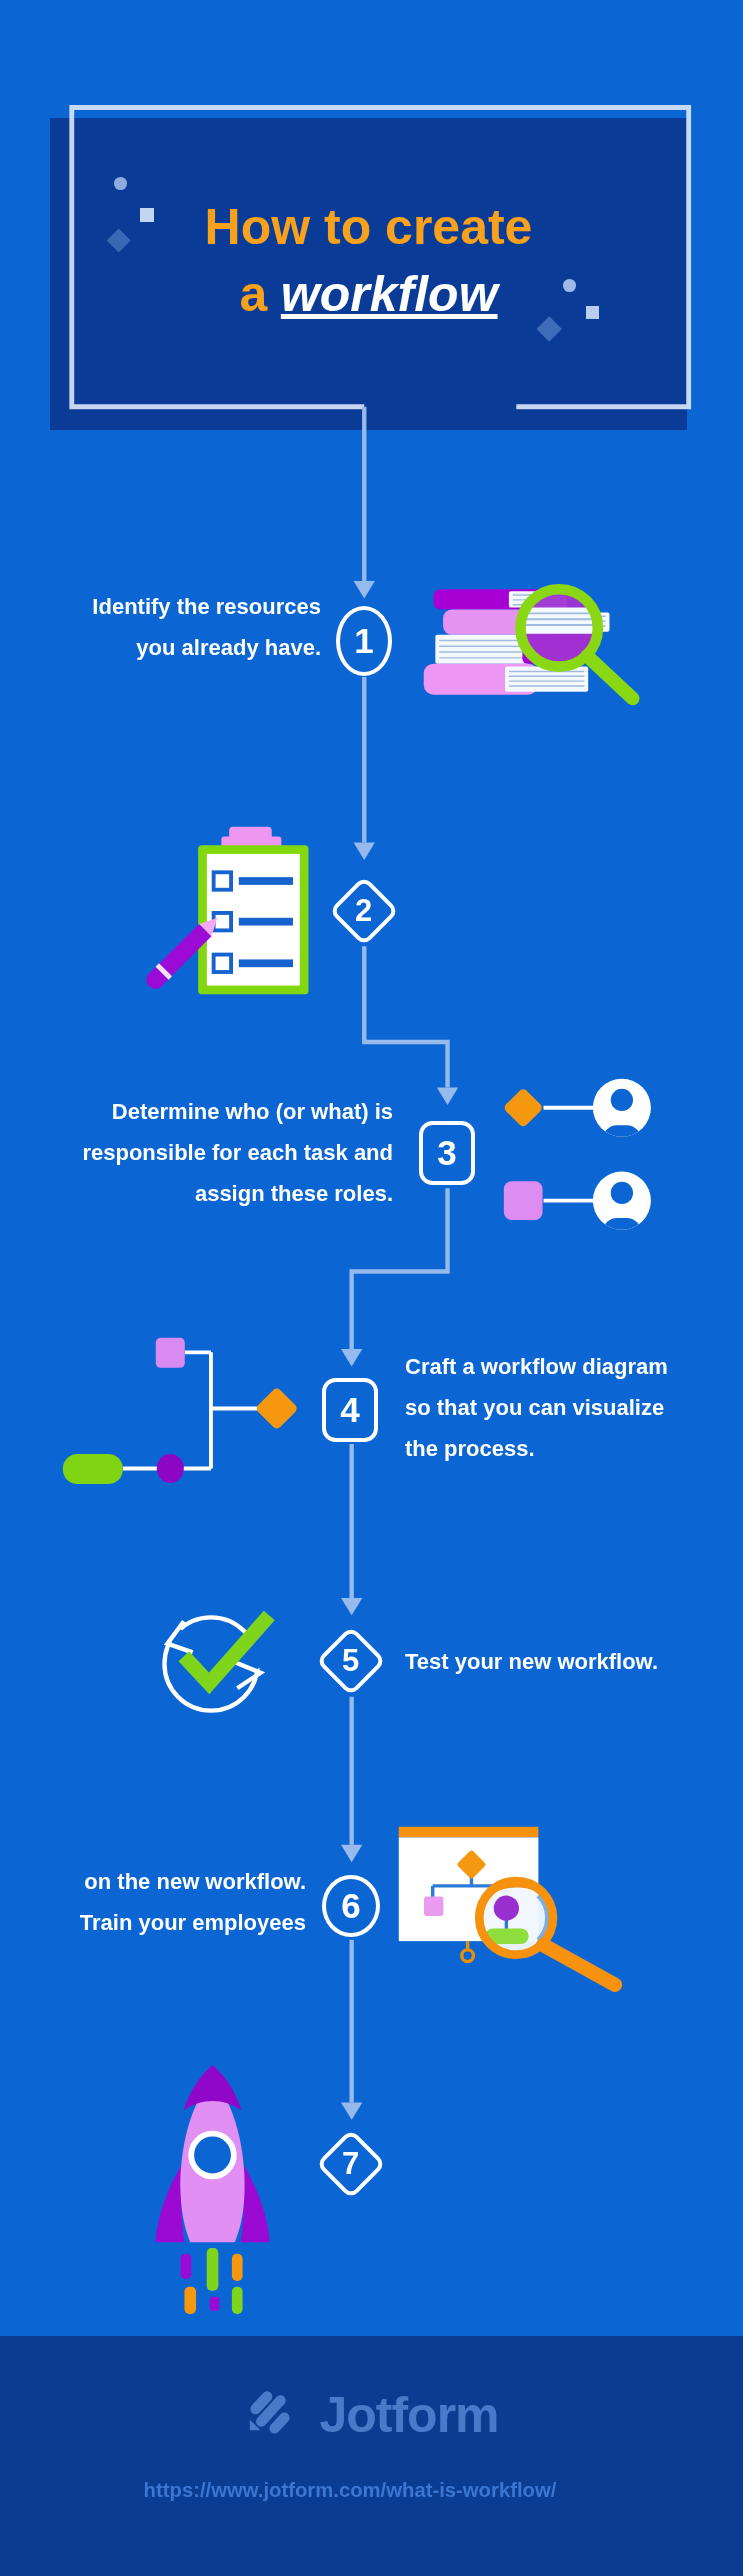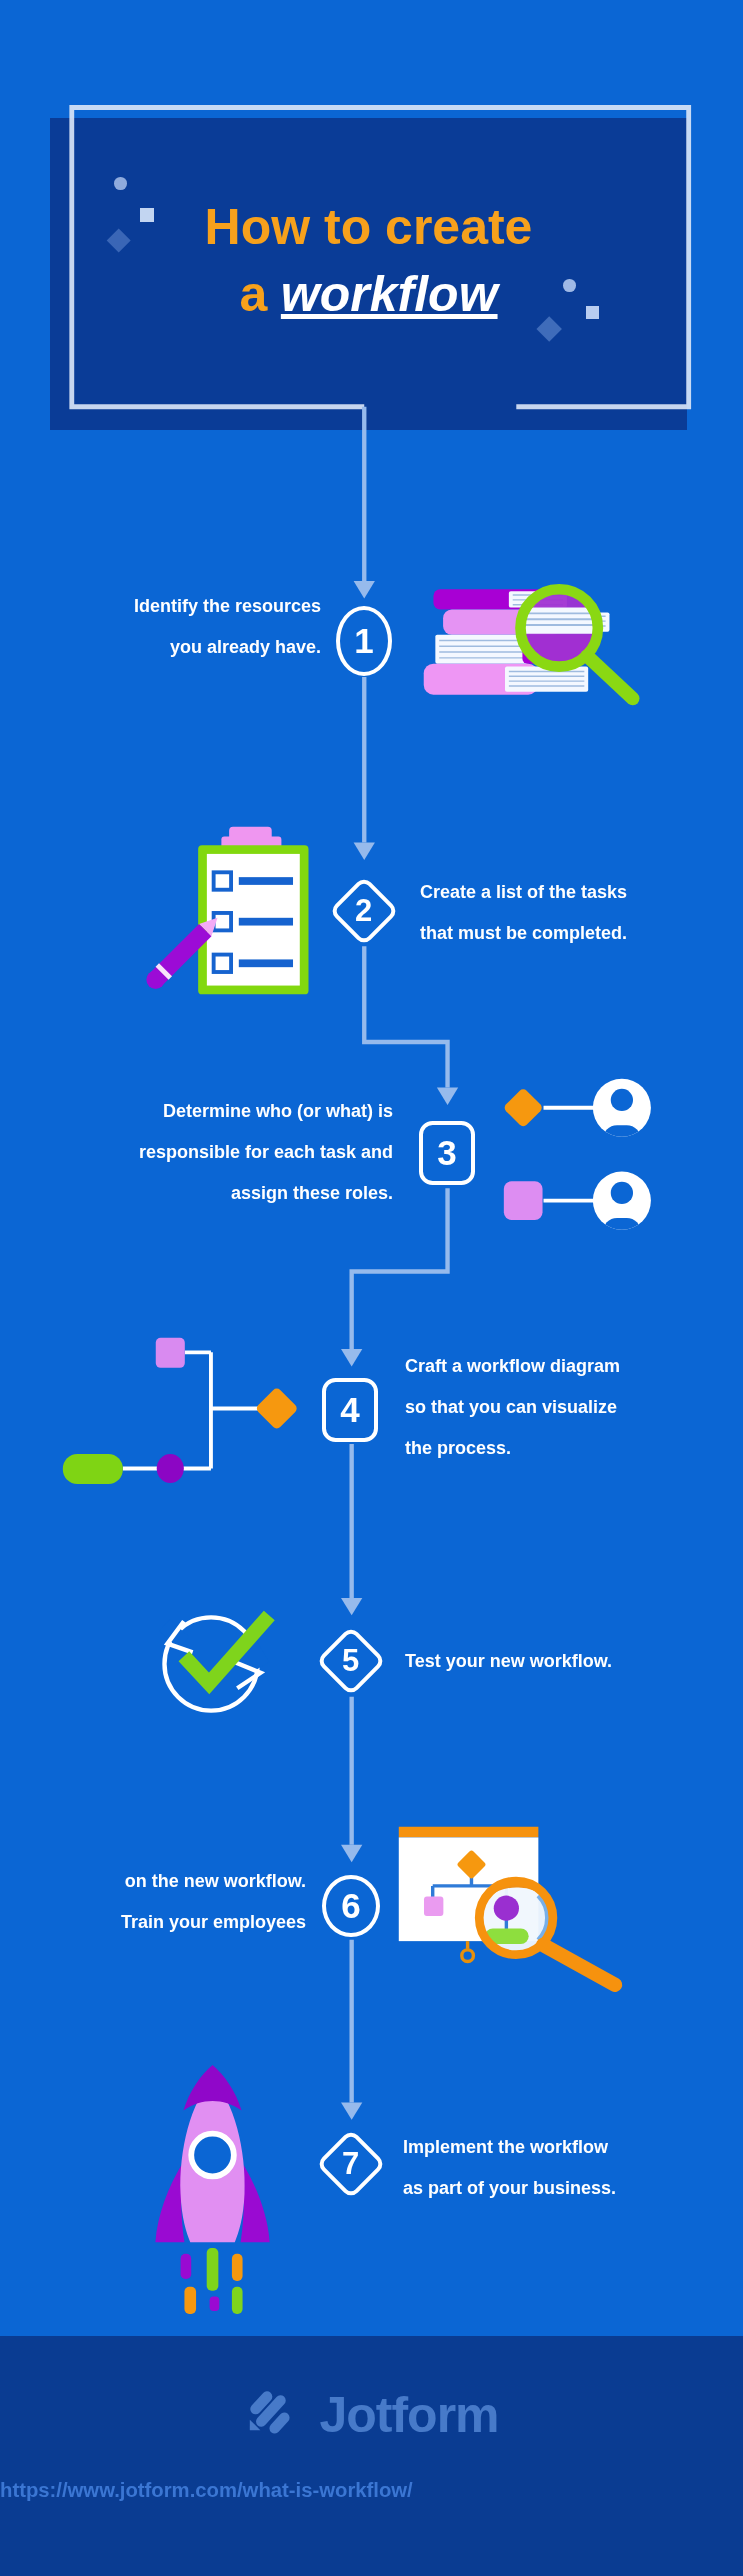--- a/index.html
+++ b/index.html
@@ -10,37 +10,37 @@
   .hero-box{position:absolute;left:50px;top:118px;width:637px;height:312px;background:#0a3c97;}
   .title{position:absolute;left:50px;top:194px;width:637px;text-align:center;
          font-size:50px;font-weight:700;line-height:67px;letter-spacing:0;}
   .title .l1{color:#f7a11c;display:block;}
   .title .l2{color:#f7a11c;display:block;}
   .title .emph{color:#ffffff;font-style:italic;margin-left:13.6px;text-decoration:underline;}
   .spark{position:absolute;}
   .sp-dot{border-radius:50%;}
   .sp-diamond{transform:rotate(45deg);}
   
-  .step-text{position:absolute;color:#ffffff;font-weight:700;font-size:18px;line-height:41px;}
+  .step-text{position:absolute;color:#ffffff;font-weight:700;font-size:22px;line-height:41px;}
   .step-text span{display:block;}
   .ta-r{text-align:right;}
   
   .marker{position:absolute;border:4.8px solid #ffffff;box-sizing:border-box;color:#ffffff;
           display:flex;align-items:center;justify-content:center;font-weight:700;}
   .marker .n{font-size:35px;}
   .m-circle{border-radius:50%;}
   .m-diamond{transform:rotate(45deg);border-radius:9.7px;}
   .m-diamond .n{transform:rotate(-45deg);font-size:31px;}
   .m-square{border-radius:13.6px;}
   
   .footer-band{position:absolute;left:0;top:2336px;width:744px;height:240px;background:#0a3c92;}
   .brand-row{position:absolute;left:0;top:2386px;width:744px;display:flex;justify-content:center;
              align-items:flex-start;gap:28px;color:#477ac9;}
   .brand-text{font-size:50px;font-weight:700;letter-spacing:-1px;}
-  .footer-url{position:absolute;left:0;top:2479px;width:700px;text-align:left;
+  .footer-url{position:absolute;left:0;top:2479px;width:700px;text-align:center;
               color:#3b76d3;font-weight:700;font-size:20.3px;}
   svg{display:block;}
 </style>
 </head>
 <body>
 
 <div class="page">
 
   <div class="hero-box"></div>
 
@@ -113,24 +113,20 @@
       </clipPath>
     <circle cx="148" cy="65" r="40" fill="#a032d2" opacity="0.95"></circle>
     <g clip-path="url(#glassA)">
       <rect x="108" y="44" width="80" height="27" rx="3" fill="#f4f8ff"></rect>
       <path d="M112,50 H186 M112,56 H186 M112,62 H186" stroke="#9fbbdf" stroke-width="2"></path>
     </g>
     <circle cx="148" cy="65" r="40" fill="none" stroke="#8ad813" stroke-width="11"></circle>
     <line x1="177" y1="94" x2="224" y2="138" stroke="#8ad813" stroke-width="14" stroke-linecap="round"></line>
   </svg>
 
-  <div class="step-text" style="left:420px;top:872px">
-    <span>Create a list of the tasks</span>
-    <span>that must be completed.</span>
-  </div>
   <div class="marker m-diamond" style="left:339px;top:886px;width:50px;height:50px">
     <span class="n">2</span>
   </div>
   <svg class="abs" style="left:136px;top:821px" width="194" height="242" viewBox="0 0 200 250">
     <rect x="96" y="6" width="44" height="14" rx="4" fill="#ef96f0"></rect>
     <rect x="88" y="16" width="62" height="14" rx="3" fill="#ef96f0"></rect>
     <rect x="64" y="25" width="114" height="154" rx="4" fill="#82d80e"></rect>
     <rect x="73" y="34" width="96" height="136" fill="#ffffff"></rect>
     <g fill="none" stroke="#1663cf" stroke-width="4">
       <rect x="80" y="53" width="18" height="18"></rect>
@@ -238,24 +234,20 @@
     <circle cx="128" cy="102" r="38" fill="#f0f7fd" opacity="0.96"></circle>
     <path d="M 152,78 A 34 34 0 0 1 152,126" stroke="#5b9fe3" stroke-width="8" fill="none" opacity="0.8"></path>
     <path d="M 99,79 C 116,64 146,66 159,80" stroke="#f09016" stroke-width="4" fill="none"></path>
     <line x1="118" y1="104" x2="118" y2="115" stroke="#2f7bd8" stroke-width="3.5"></line>
     <circle cx="118" cy="92" r="13" fill="#9a2fd0"></circle>
     <rect x="96" y="113" width="45" height="16" rx="8" fill="#8ede3e"></rect>
     <circle cx="128" cy="102" r="38" fill="none" stroke="#f6920e" stroke-width="9"></circle>
     <line x1="156" y1="130" x2="230" y2="171" stroke="#f6920e" stroke-width="15" stroke-linecap="round"></line>
   </svg>
 
-  <div class="step-text" style="left:403px;top:2127px">
-    <span>Implement the workflow</span>
-    <span>as part of your business.</span>
-  </div>
   <div class="marker m-diamond" style="left:326px;top:2139px;width:50px;height:50px">
     <span class="n">7</span>
   </div>
   <svg class="abs" style="left:136px;top:2058px" width="155" height="257" viewBox="0 0 160 265">
     <path d="M 47,110 C 33,134 22,162 20,190 L 50,190 C 46,165 46,135 47,110 Z" fill="#9a0ad2"></path>
     <path d="M 111,110 C 125,134 136,162 138,190 L 108,190 C 112,165 112,135 111,110 Z" fill="#9a0ad2"></path>
     <path d="M 79,22 C 57,44 44,95 46,140 C 47,165 52,180 56,190 L 102,190 C 106,180 111,165 112,140 C 114,95 101,44 79,22 Z" fill="#e18ff2"></path>
     <path d="M 79,7 C 67,17 55,34 49,54 C 68,41 90,41 109,54 C 103,34 91,17 79,7 Z" fill="#9007c9"></path>
     <circle cx="79" cy="100" r="22" fill="#0b66d4" stroke="#ffffff" stroke-width="6"></circle>
     <g>

